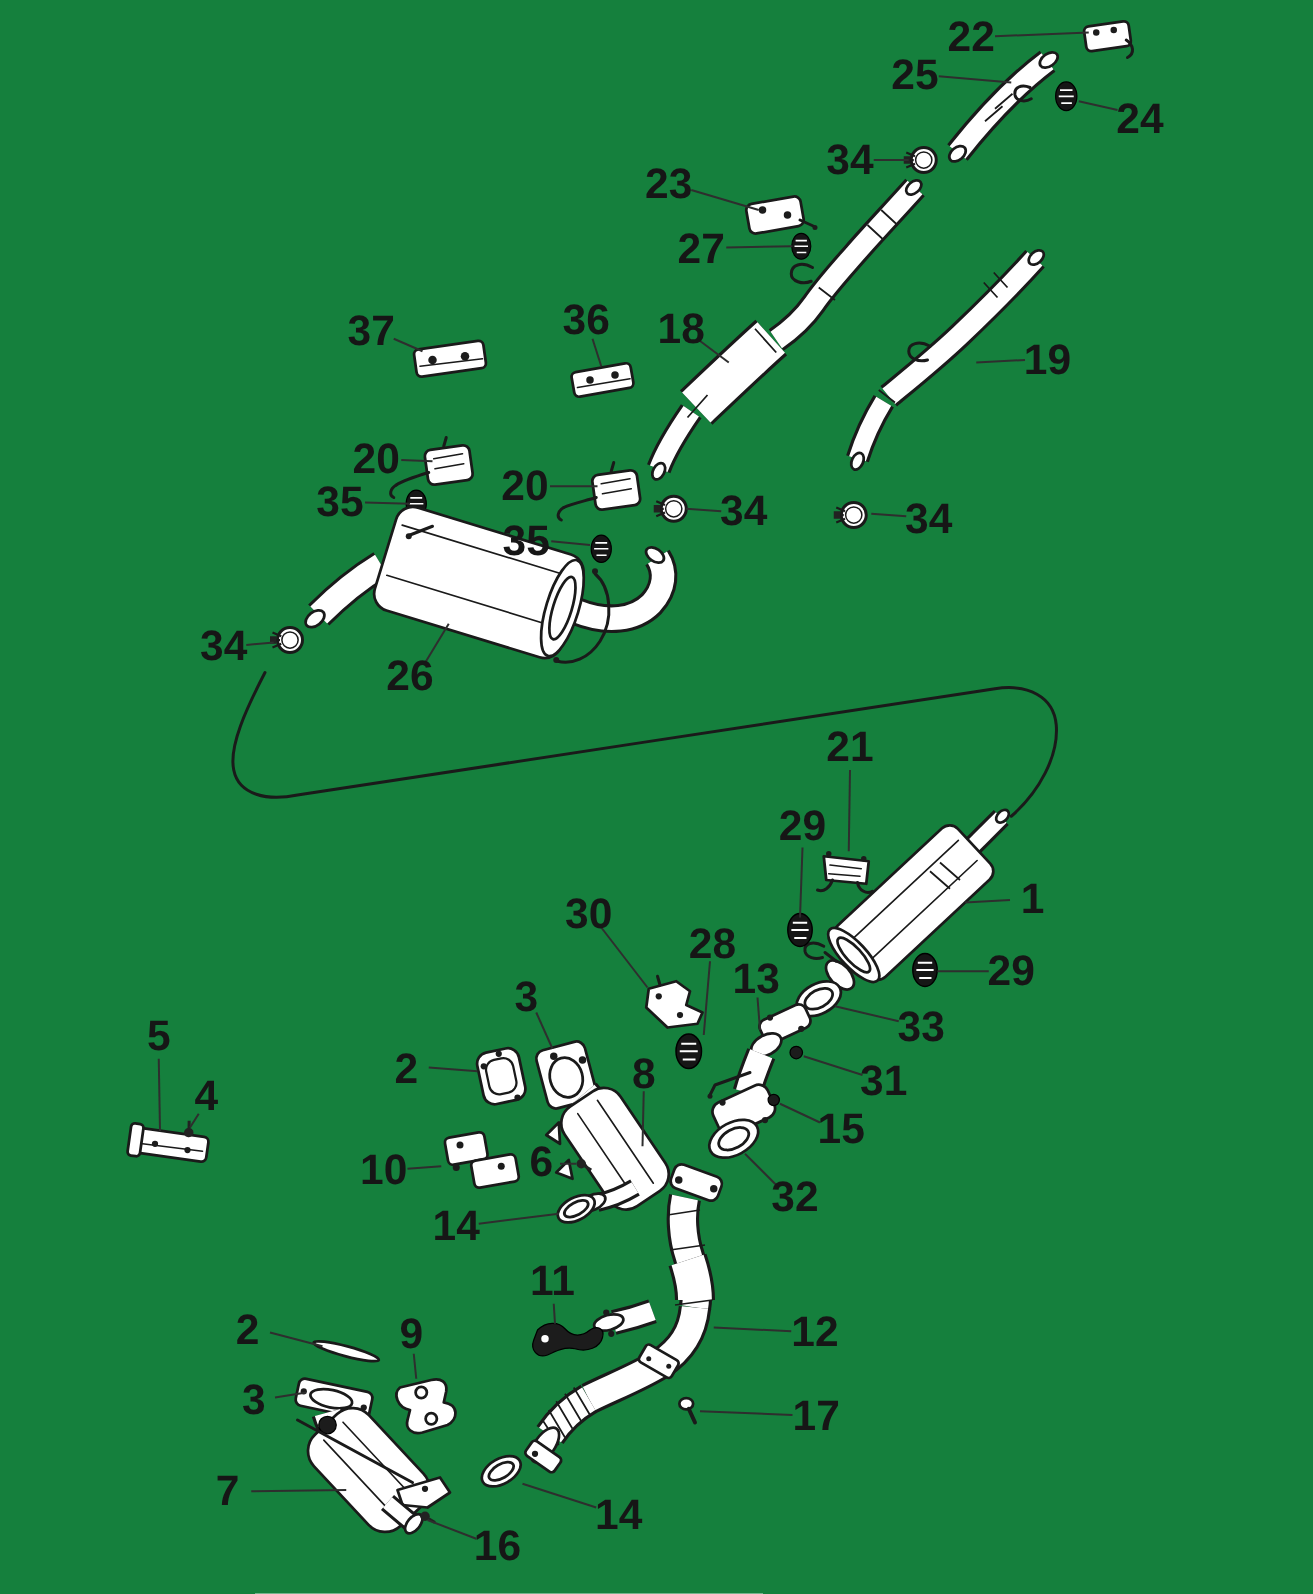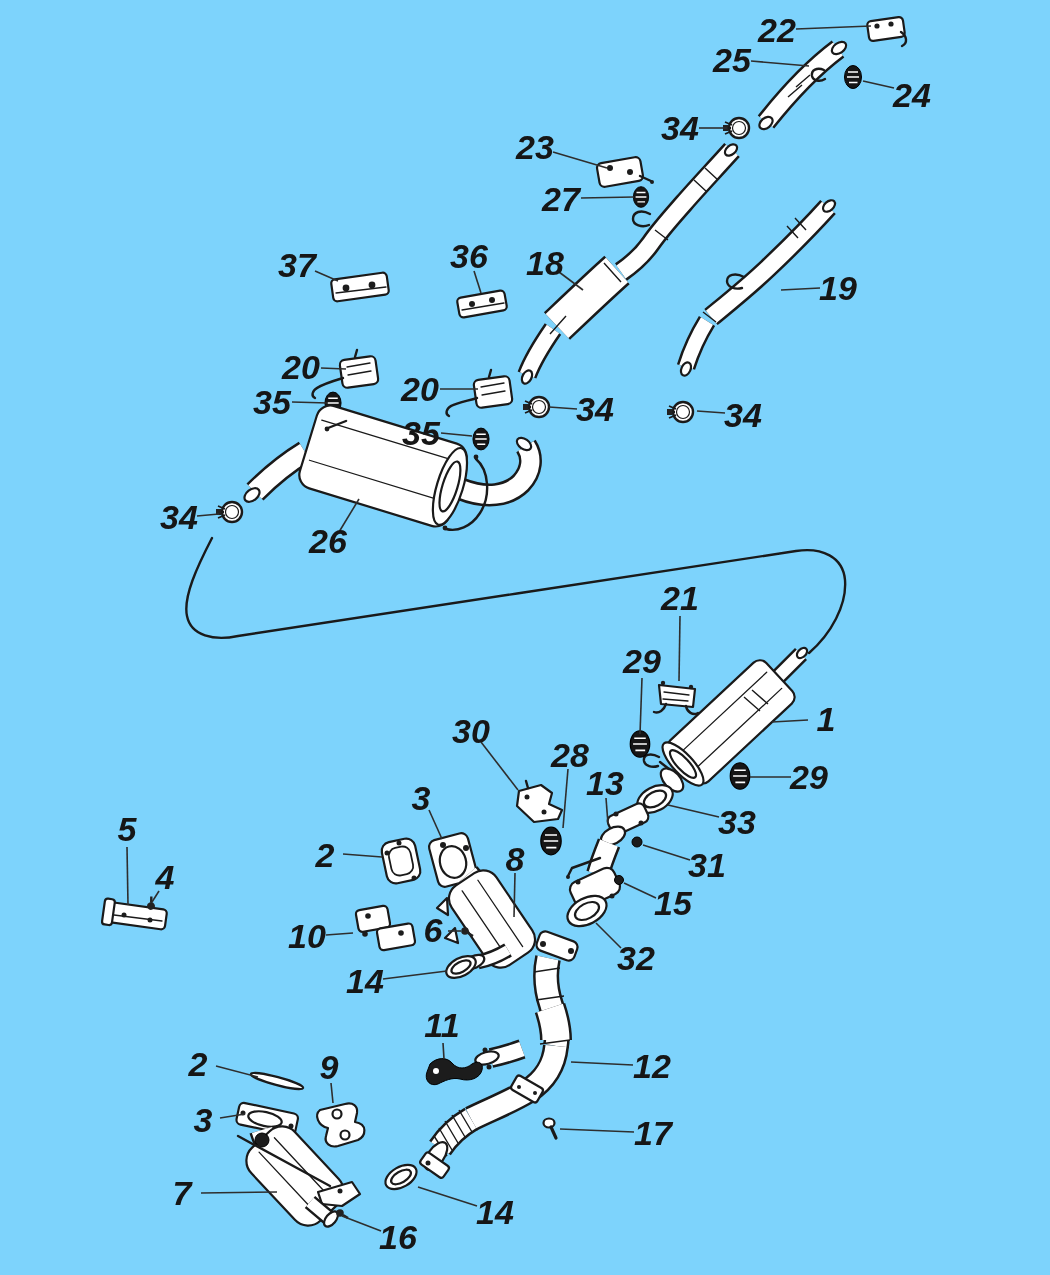--- a/index.html
+++ b/index.html
@@ -12,21 +12,21 @@
   .tube-in{stroke:#ffffff;fill:none;stroke-linecap:butt;}
   .dark{fill:#1c1c1c;stroke:#000;stroke-width:1;}
   .hole{fill:#1c1c1c;stroke:none;}
   .tick{stroke:#1a1a1a;stroke-width:1.4;fill:none;}
   .lbl{font-family:"Liberation Sans",sans-serif;font-size:34px;font-weight:600;fill:#161616;text-anchor:middle;dominant-baseline:central;}
   .leader{stroke:#2e2e2e;stroke-width:1.6;}
 </style>
 </head>
 <body>
 
-<div id="stage" style="background: #7dd3fc; font-style: italic;">
+<div id="stage" style="background: #15803d;">
 <svg id="diagram" width="1050" height="1275" viewBox="0 0 1050 1275">
   <defs>
     <g id="iso">
       <ellipse rx="8.5" ry="11.5" fill="#161616" stroke="#000" stroke-width="1"></ellipse>
       <path d="M-5,-5 L5,-5 M-6,0 L6,0 M-4,5.5 L4.5,5.5" stroke="#fff" stroke-width="1.4" fill="none"></path>
     </g>
     <g id="clampdef">
       <circle r="10" fill="#fff" stroke="#1a1a1a" stroke-width="2.4"></circle>
       <circle r="6.5" fill="none" stroke="#1a1a1a" stroke-width="1.2"></circle>
       <path d="M-14,-6 L-7,-3 M-15,0 L-8,0 M-14,6 L-7,3" stroke="#1a1a1a" stroke-width="1.8" fill="none"></path>

